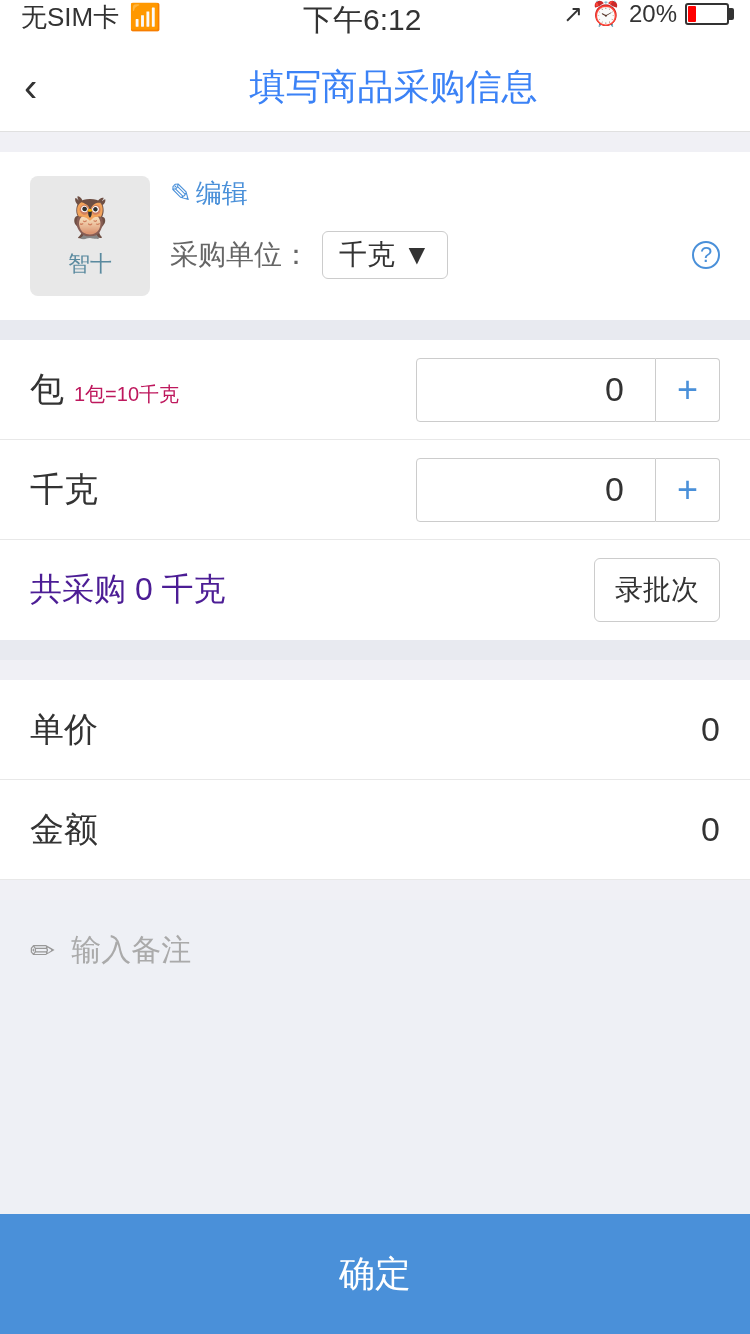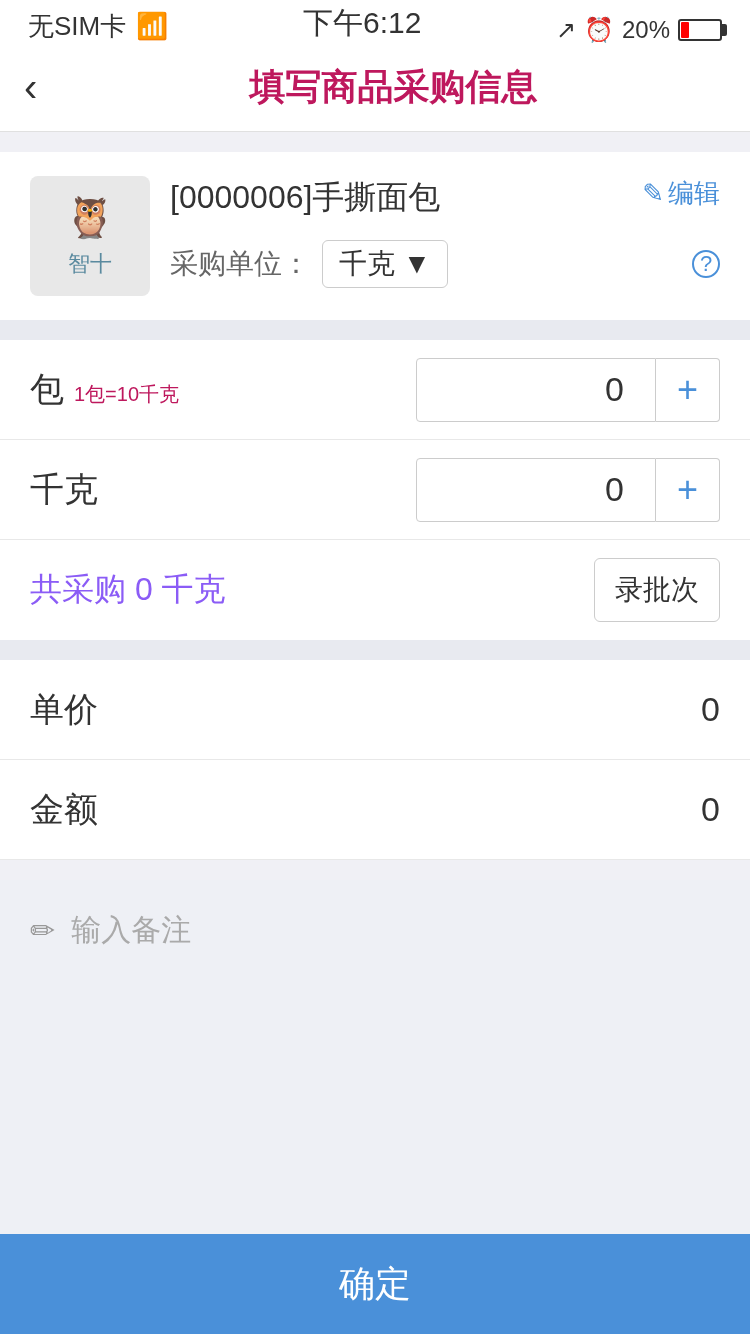--- a/index.html
+++ b/index.html
@@ -11,23 +11,23 @@
       background: #f0f0f5;
       font-size: 32px;
       color: #333;
     }
 
     
     .status-bar {
       height: 44px;
       background: #fff;
       display: flex;
-      align-items: flex-end;
-      justify-content: space-between;
-      padding: 0 28px;
+      align-items: flex-start;
+      justify-content: space-between;
+      padding: 0 21px;
       font-size: 26px;
       gap: 44px;
     }
     .status-left { display: flex; align-items: center; gap: 10px; }
     .status-center { font-size: 30px; font-weight: 500; }
     .status-right { display: flex; align-items: center; gap: 8px; font-size: 24px; }
     .battery-icon {
       display: inline-flex; align-items: center; gap: 2px;
     }
     .battery-body {
@@ -57,22 +57,22 @@
     }
     .nav-back {
       position: absolute;
       left: 24px;
       font-size: 40px;
       color: #333;
       cursor: pointer;
     }
     .nav-title {
       font-size: 36px;
-      font-weight: 700;
-      color: #be185d;
+      font-weight: 400;
+      color: #3b82f6;
       margin-left: 37px;
     }
 
     
     .product-card {
       background: #fff;
       margin-top: 20px;
       padding: 24px 30px;
       display: flex;
       align-items: flex-start;
@@ -210,35 +210,36 @@
     .summary-row {
       display: flex;
       align-items: center;
       justify-content: space-between;
       padding: 0 30px;
       height: 100px;
       background: #fff;
     }
     .summary-text {
       font-size: 32px;
-      color: #8b5cf6;
+      color: #4c1d95;
     }
     .batch-btn {
       border: 1px solid #ccc;
       border-radius: 6px;
       padding: 12px 20px;
       font-size: 28px;
       color: #333;
       background: #fff;
       cursor: pointer;
     }
 
     
     .price-section {
       background: #fff;
+      margin-top: 20px;
     }
     .price-row {
       display: flex;
       align-items: center;
       justify-content: space-between;
       padding: 0 30px;
       height: 100px;
       border-bottom: 1px solid #e8e8e8;
     }
     .price-label {
@@ -275,21 +276,21 @@
       background: #eef0f5;
       min-height: 300px;
     }
 
     
     .bottom-bar {
       position: fixed;
       bottom: 0;
       left: 0;
       width: 750px;
-      height: 100px;
+      height: 120px;
       background: #4a90d9;
       display: flex;
       align-items: center;
       justify-content: center;
       cursor: pointer;
     }
     .confirm-btn-text {
       font-size: 36px;
       color: #fff;
       font-weight: 500;
@@ -323,21 +324,20 @@
   <span class="nav-title">填写商品采购信息</span>
 </div>
 
 <div class="product-card">
   <div class="product-image">
     <span class="owl-logo">🦉</span>
     <span class="owl-text">智十</span>
   </div>
   <div class="product-info">
     <div class="product-header">
-      <span class="product-name">[0000006]手撕面包</span>
       <span class="edit-link">
         <span>✎</span>
         <span>编辑</span>
       </span>
     </div>
     <div class="product-unit-row">
       <div style="display:flex;align-items:center;">
         <span class="unit-label">采购单位：</span>
         <span class="unit-dropdown">
           <span>千克</span>

